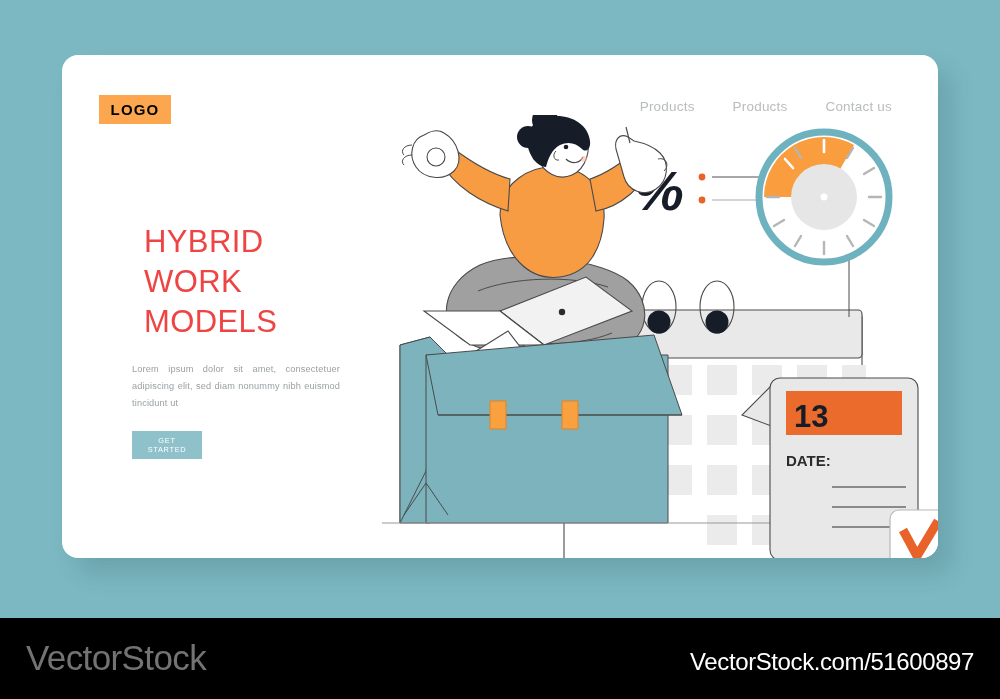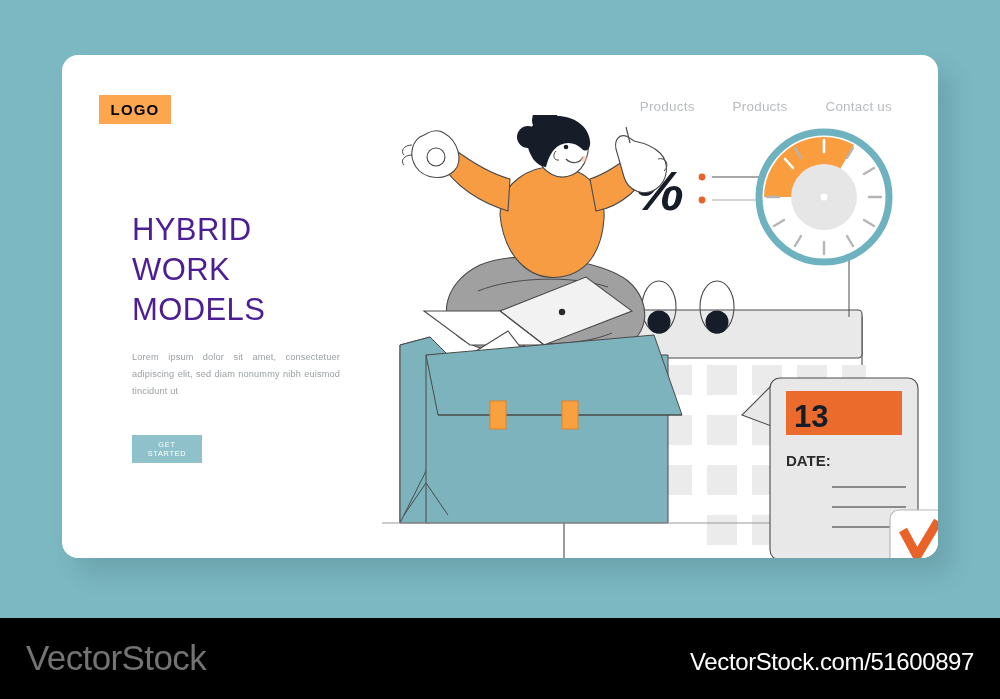--- a/index.html
+++ b/index.html
@@ -70,29 +70,29 @@
     white-space: nowrap;
   }
   
   .hero {
     position: absolute;
     left: 70px;
     top: 155px;
     width: 280px;
   }
   .hero-title {
-    color: #4c1d95;
+    color: #ef4444;
     font-size: 31px;
     line-height: 40px;
     letter-spacing: 0.4px;
     font-weight: normal;
-    margin: 0;
+    margin: 12px;
   }
   .hero-sub {
-    margin: 19px 0 16px 0;
+    margin: 19px 0 0 0;
     color: #9aa0a4;
     font-size: 9.2px;
     line-height: 17px;
     letter-spacing: 0.15px;
     width: 208px;
     text-align: justify;
   }
   .cta-btn {
     margin-top: 19px;
     display: inline-flex;

